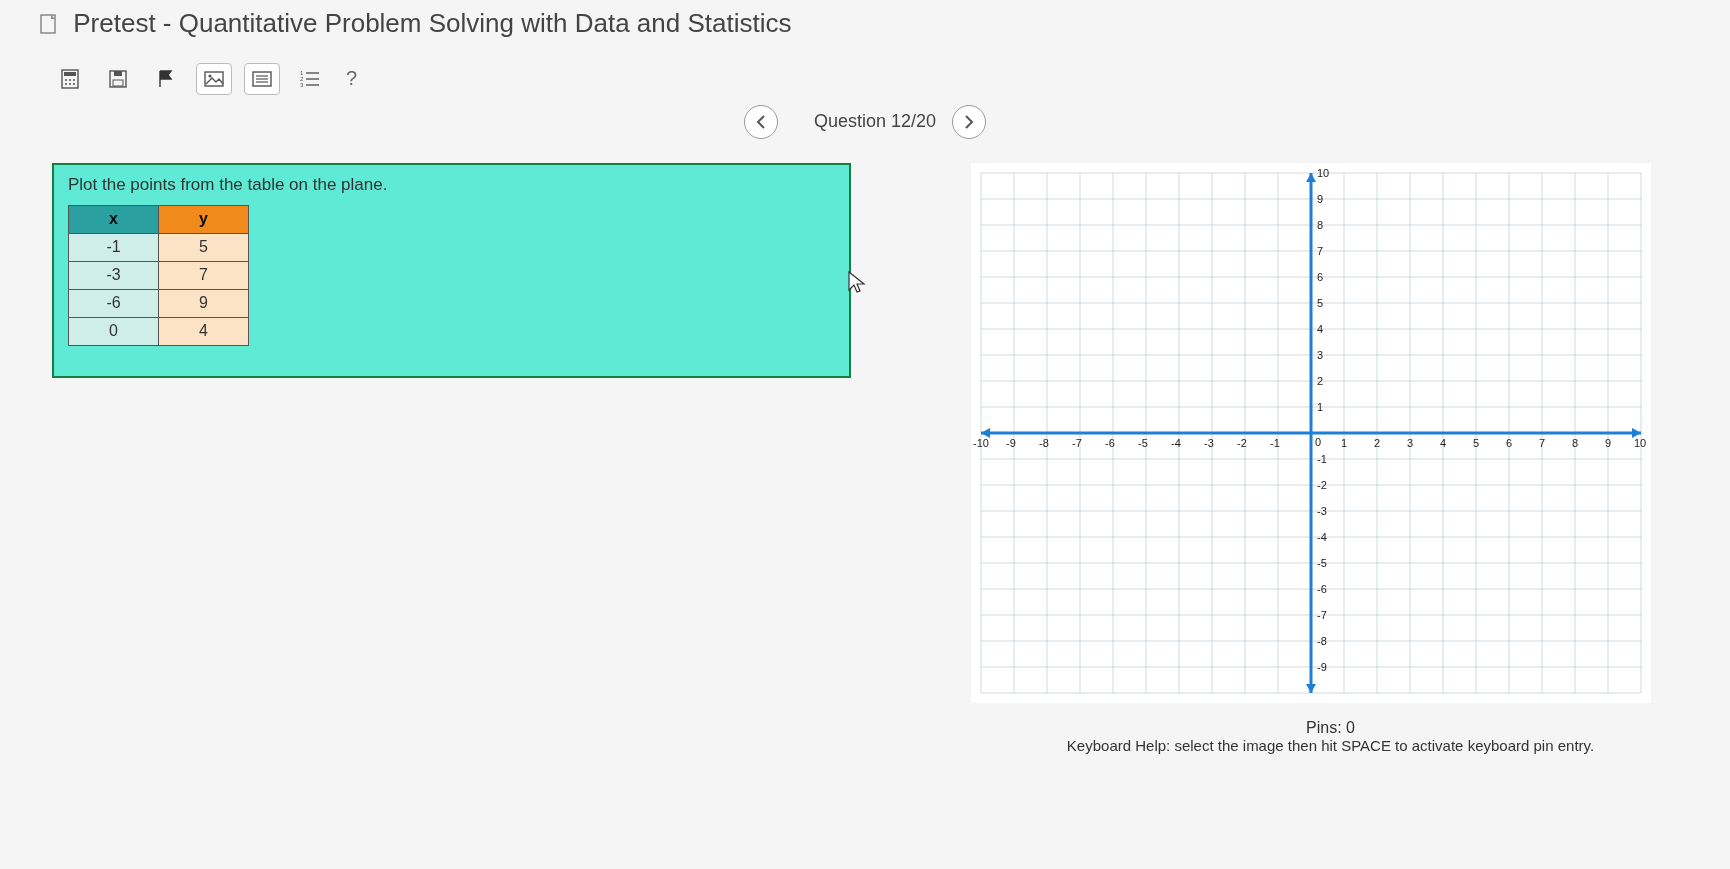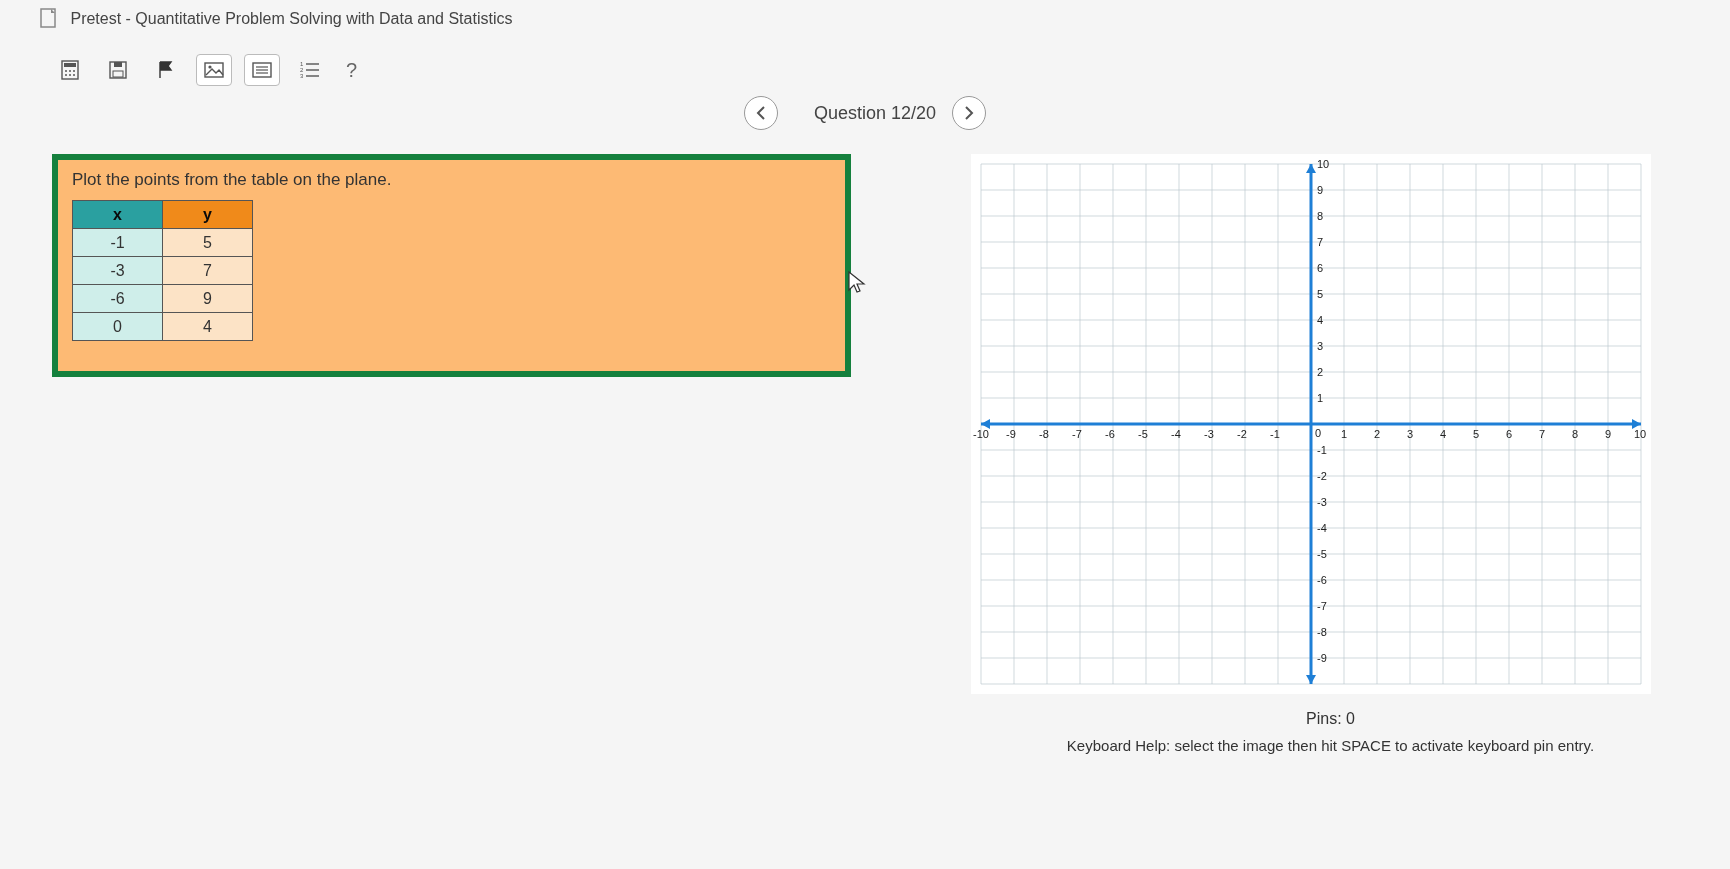--- a/index.html
+++ b/index.html
@@ -5,21 +5,21 @@
   * { box-sizing: border-box; margin: 0; padding: 0; }
   body {
     font-family: Arial, Helvetica, sans-serif;
     background: #f5f5f5;
     width: 1730px;
     height: 869px;
     overflow: hidden;
     color: #333;
   }
   .page-title {
-    font-size: 16px;
+    font-size: 26px;
     font-weight: 500;
     padding: 8px 0 14px 40px;
     color: #444;
   }
   .page-title .doc-icon {
     display: inline-block;
     margin-right: 8px;
     vertical-align: middle;
   }
   .toolbar {
@@ -76,22 +76,22 @@
     color: #444;
     margin-left: 20px;
   }
   .content {
     display: flex;
     padding: 10px 40px 0 52px;
     gap: 120px;
     align-items: flex-start;
   }
   .question-box {
-    border: 6px solid #15803d;
-    background: #fdba74;
+    border: 2px solid #15803d;
+    background: #5eead4;
     width: 800px;
     padding: 10px 14px 30px 14px;
   }
   .prompt-text {
     font-size: 17px;
     color: #333;
     margin-bottom: 10px;
   }
   table.xy {
     border-collapse: collapse;
@@ -122,21 +122,21 @@
   .grid-wrap svg { width: 100%; height: 100%; }
   .pins-label {
     text-align: center;
     font-size: 16px;
     margin-top: 16px;
     color: #333;
   }
   .kb-help {
     text-align: center;
     font-size: 15px;
-    margin-top: 9px;
+    margin-top: 0;
     color: #333;
   }
   .cursor {
     position: absolute;
     left: 847px;
     top: 270px;
     font-size: 22px;
     color: #333;
     pointer-events: none;
   }

